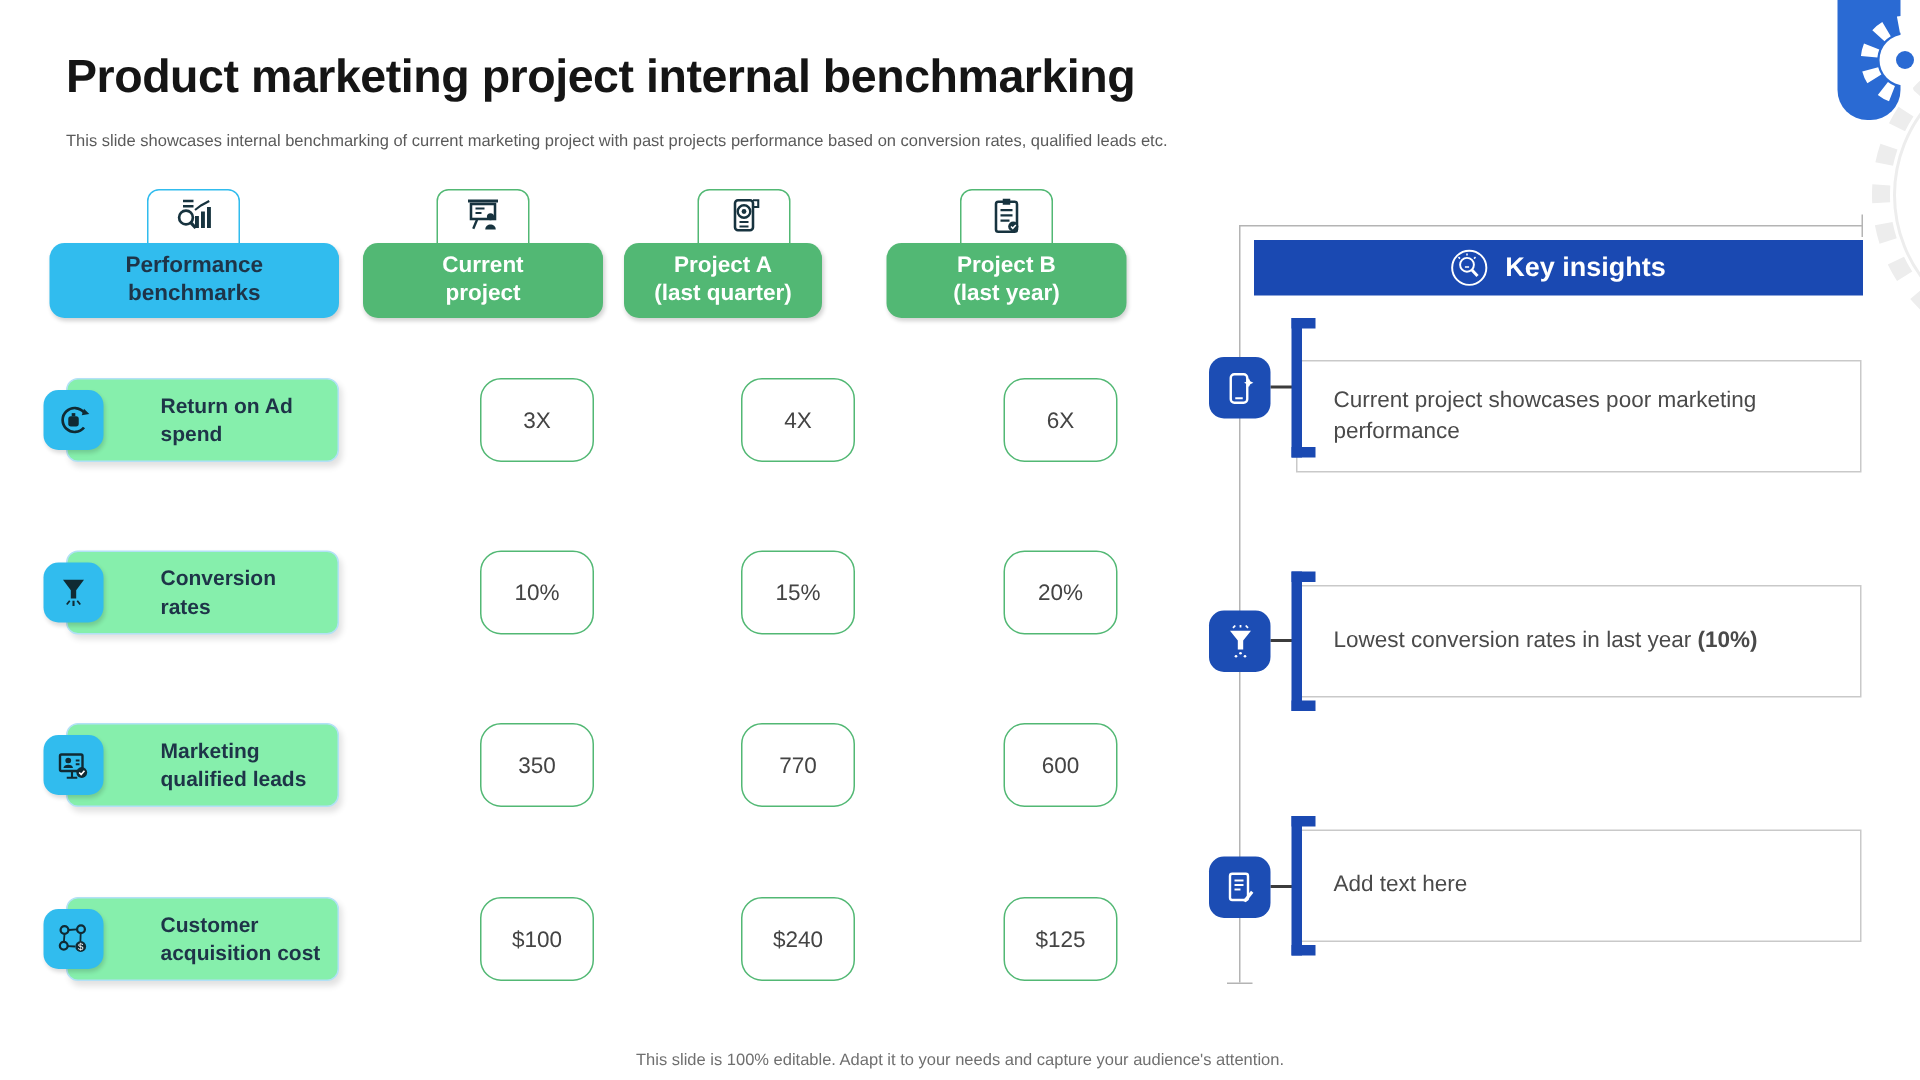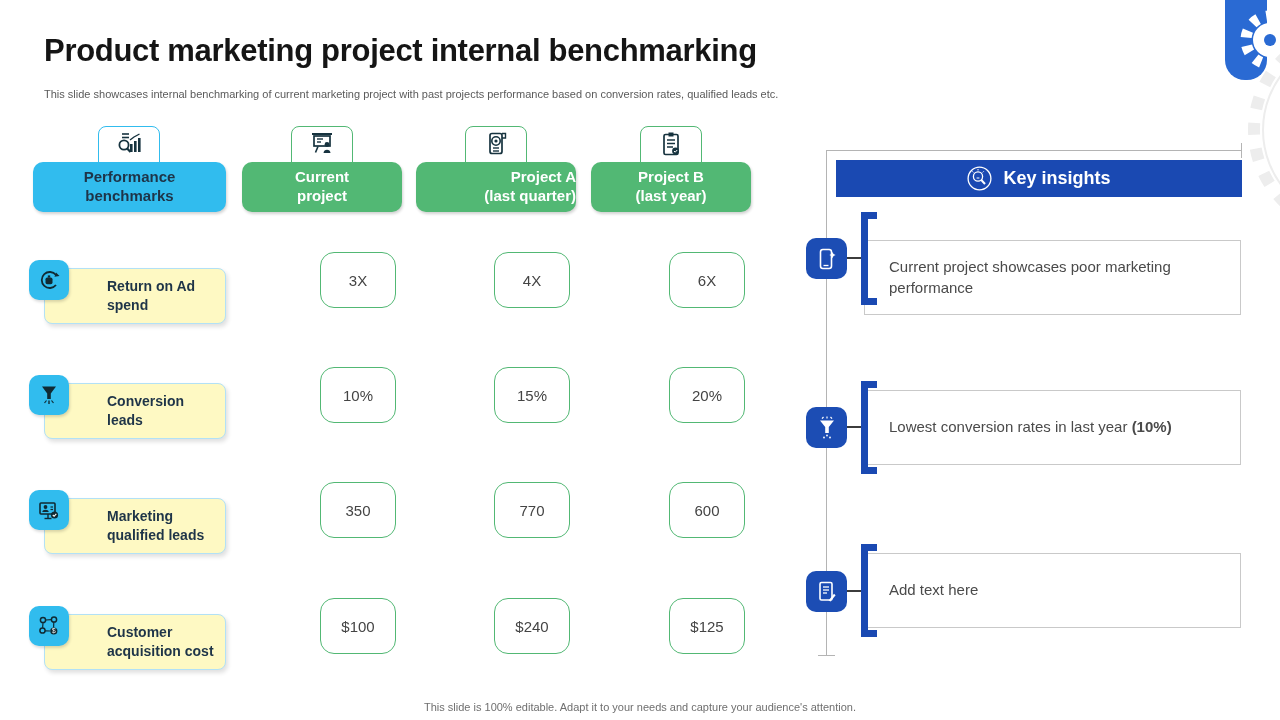--- a/index.html
+++ b/index.html
@@ -19,38 +19,38 @@
   .col-header {
     position: absolute; top: 162px; height: 50px; border-radius: 10px;
     display: flex; flex-direction: column; justify-content: center; align-items: center;
     font-weight: bold; font-size: 15px; line-height: 1.25; z-index: 2;
     box-shadow: 1px 2px 3px rgba(0,0,0,0.18);
   }
   .col-header.cyan { background: #31BCEE; color: #1E3448; }
   .col-header.green { background: #52B874; color: #ffffff; }
   .ch0 { left: 33px;  width: 193px; }
   .ch1 { left: 242px; width: 160px; }
-  .ch2 { left: 416px; width: 160px; align-items: flex-end; }
+  .ch2 { left: 416px; width: 132px; }
   .ch3 { left: 591px; width: 160px; }
   .col-icon-box {
     position: absolute; top: 126px; width: 62px; height: 44px; background: #fff;
     border-radius: 8px 8px 0 0; display: flex; align-items: flex-start; justify-content: center;
     padding-top: 4px; z-index: 1;
   }
   .cib0 { left: 98px;  border: 1.5px solid #31BCEE; }
   .cib1 { left: 291px; border: 1.5px solid #52B874; }
   .cib2 { left: 465px; border: 1.5px solid #52B874; }
   .cib3 { left: 640px; border: 1.5px solid #52B874; }
   
   .row-label {
     position: absolute; left: 44px; width: 182px; height: 56px;
-    background: #fef9c3; border: 1px solid #b2e1f6; border-radius: 8px;
+    background: #86efac; border: 1px solid #b2e1f6; border-radius: 8px;
     box-shadow: 2px 3px 4px rgba(0,0,0,0.12);
     display: flex; flex-direction: column; justify-content: center;
-    padding-left: 62px; font-weight: bold; font-size: 14px; line-height: 1.35; color: #1E3448; margin-top: 16px;
+    padding-left: 62px; font-weight: bold; font-size: 14px; line-height: 1.35; color: #1E3448;
   }
   .row-icon {
     position: absolute; left: 29px; width: 40px; height: 40px; background: #31BCEE;
     border-radius: 10px; display: flex; align-items: center; justify-content: center;
     box-shadow: 1px 2px 3px rgba(0,0,0,0.15); z-index: 2;
   }
   .value-box {
     position: absolute; width: 76px; height: 56px; background: #fff;
     border: 1px solid #52B874; border-radius: 14px;
     display: flex; align-items: center; justify-content: center;
@@ -191,21 +191,21 @@
   <div class="row-icon ri1">
     <svg width="24" height="24" viewBox="0 0 24 24">
       <path d="M5 3.5 L19 3.5 L13.8 10.5 L13.8 16 L10.2 16 L10.2 10.5 Z" fill="#102a33"></path>
       <line x1="12" y1="17.5" x2="12" y2="21" stroke="#102a33" stroke-width="1.4"></line>
       <line x1="9.5" y1="17.5" x2="7.5" y2="20" stroke="#102a33" stroke-width="1.2"></line>
       <line x1="14.5" y1="17.5" x2="16.5" y2="20" stroke="#102a33" stroke-width="1.2"></line>
     </svg>
   </div>
   <div class="row-label r1">
     <span>Conversion</span>
-    <span>leads</span>
+    <span>rates</span>
   </div>
   <div class="value-box r1 v0">10%</div>
   <div class="value-box r1 v1">15%</div>
   <div class="value-box r1 v2">20%</div>
 
   <div class="row-icon ri2">
     <svg width="24" height="24" viewBox="0 0 24 24">
       <rect x="3" y="5" width="15" height="11" rx="1" fill="none" stroke="#102a33" stroke-width="1.6"></rect>
       <circle cx="8.5" cy="9" r="1.9" fill="#102a33"></circle>
       <path d="M5.3 14 C5.3 11 11.7 11 11.7 14 Z" fill="#102a33"></path>

